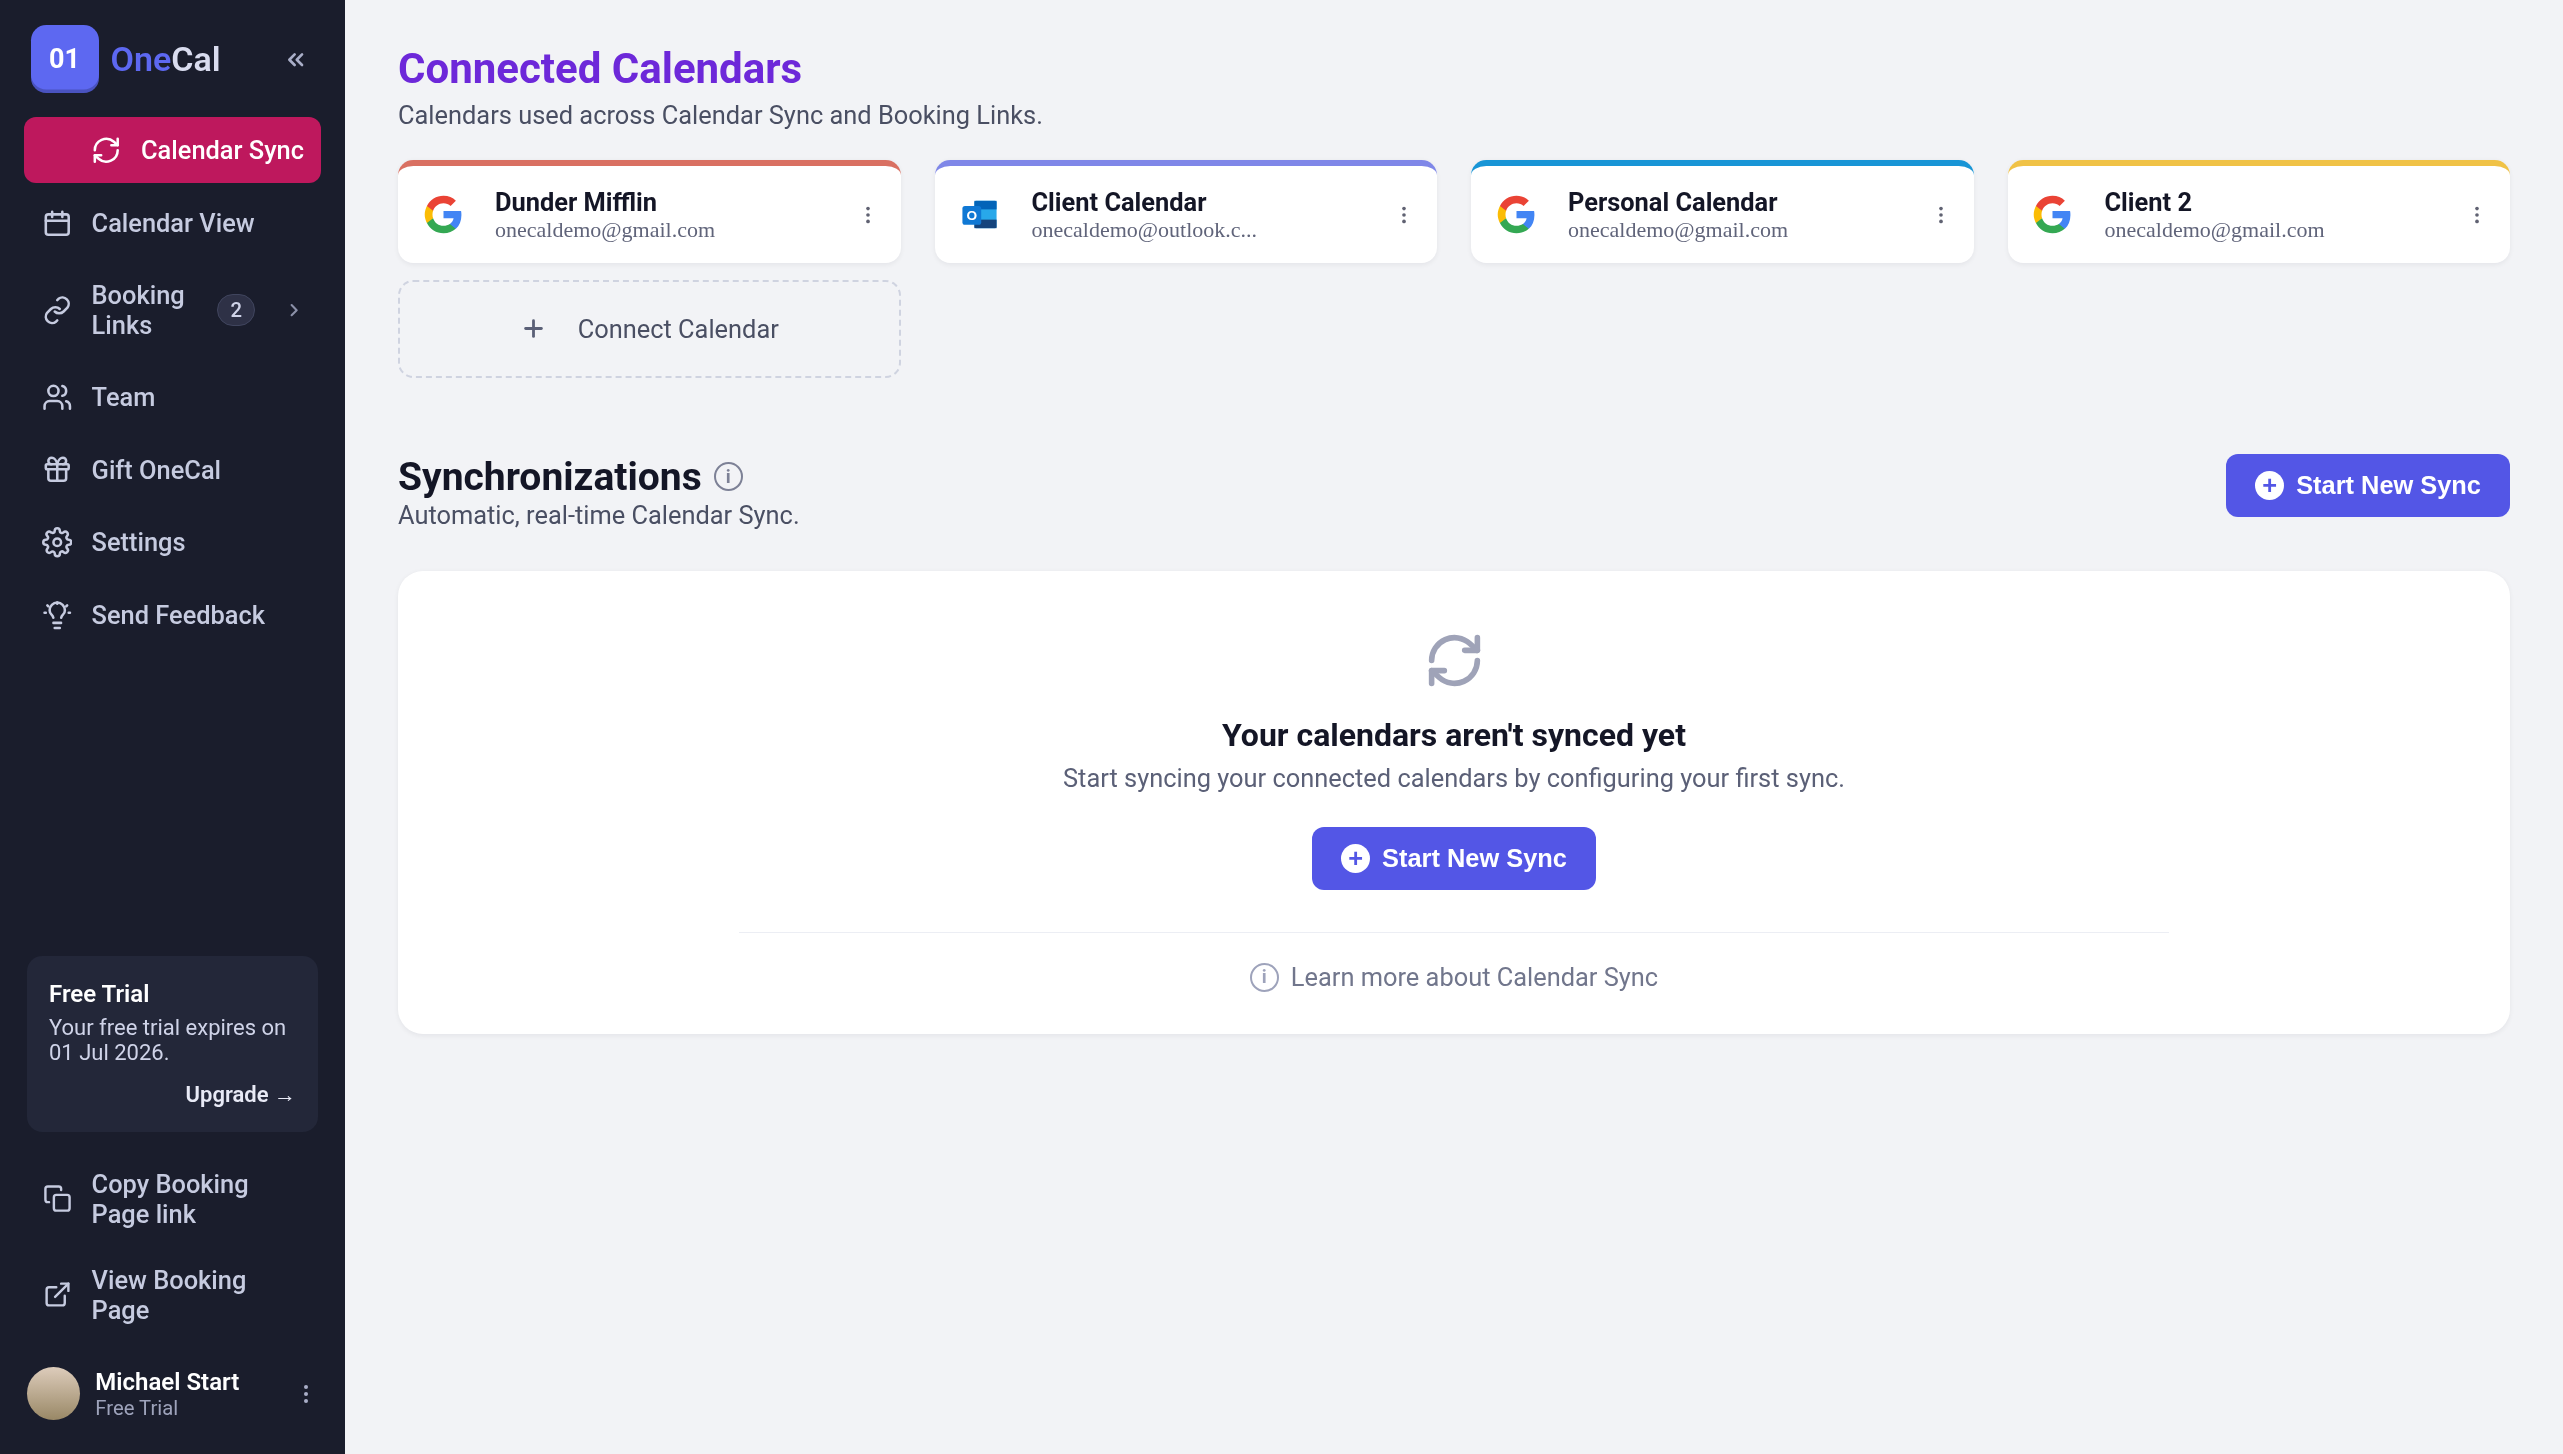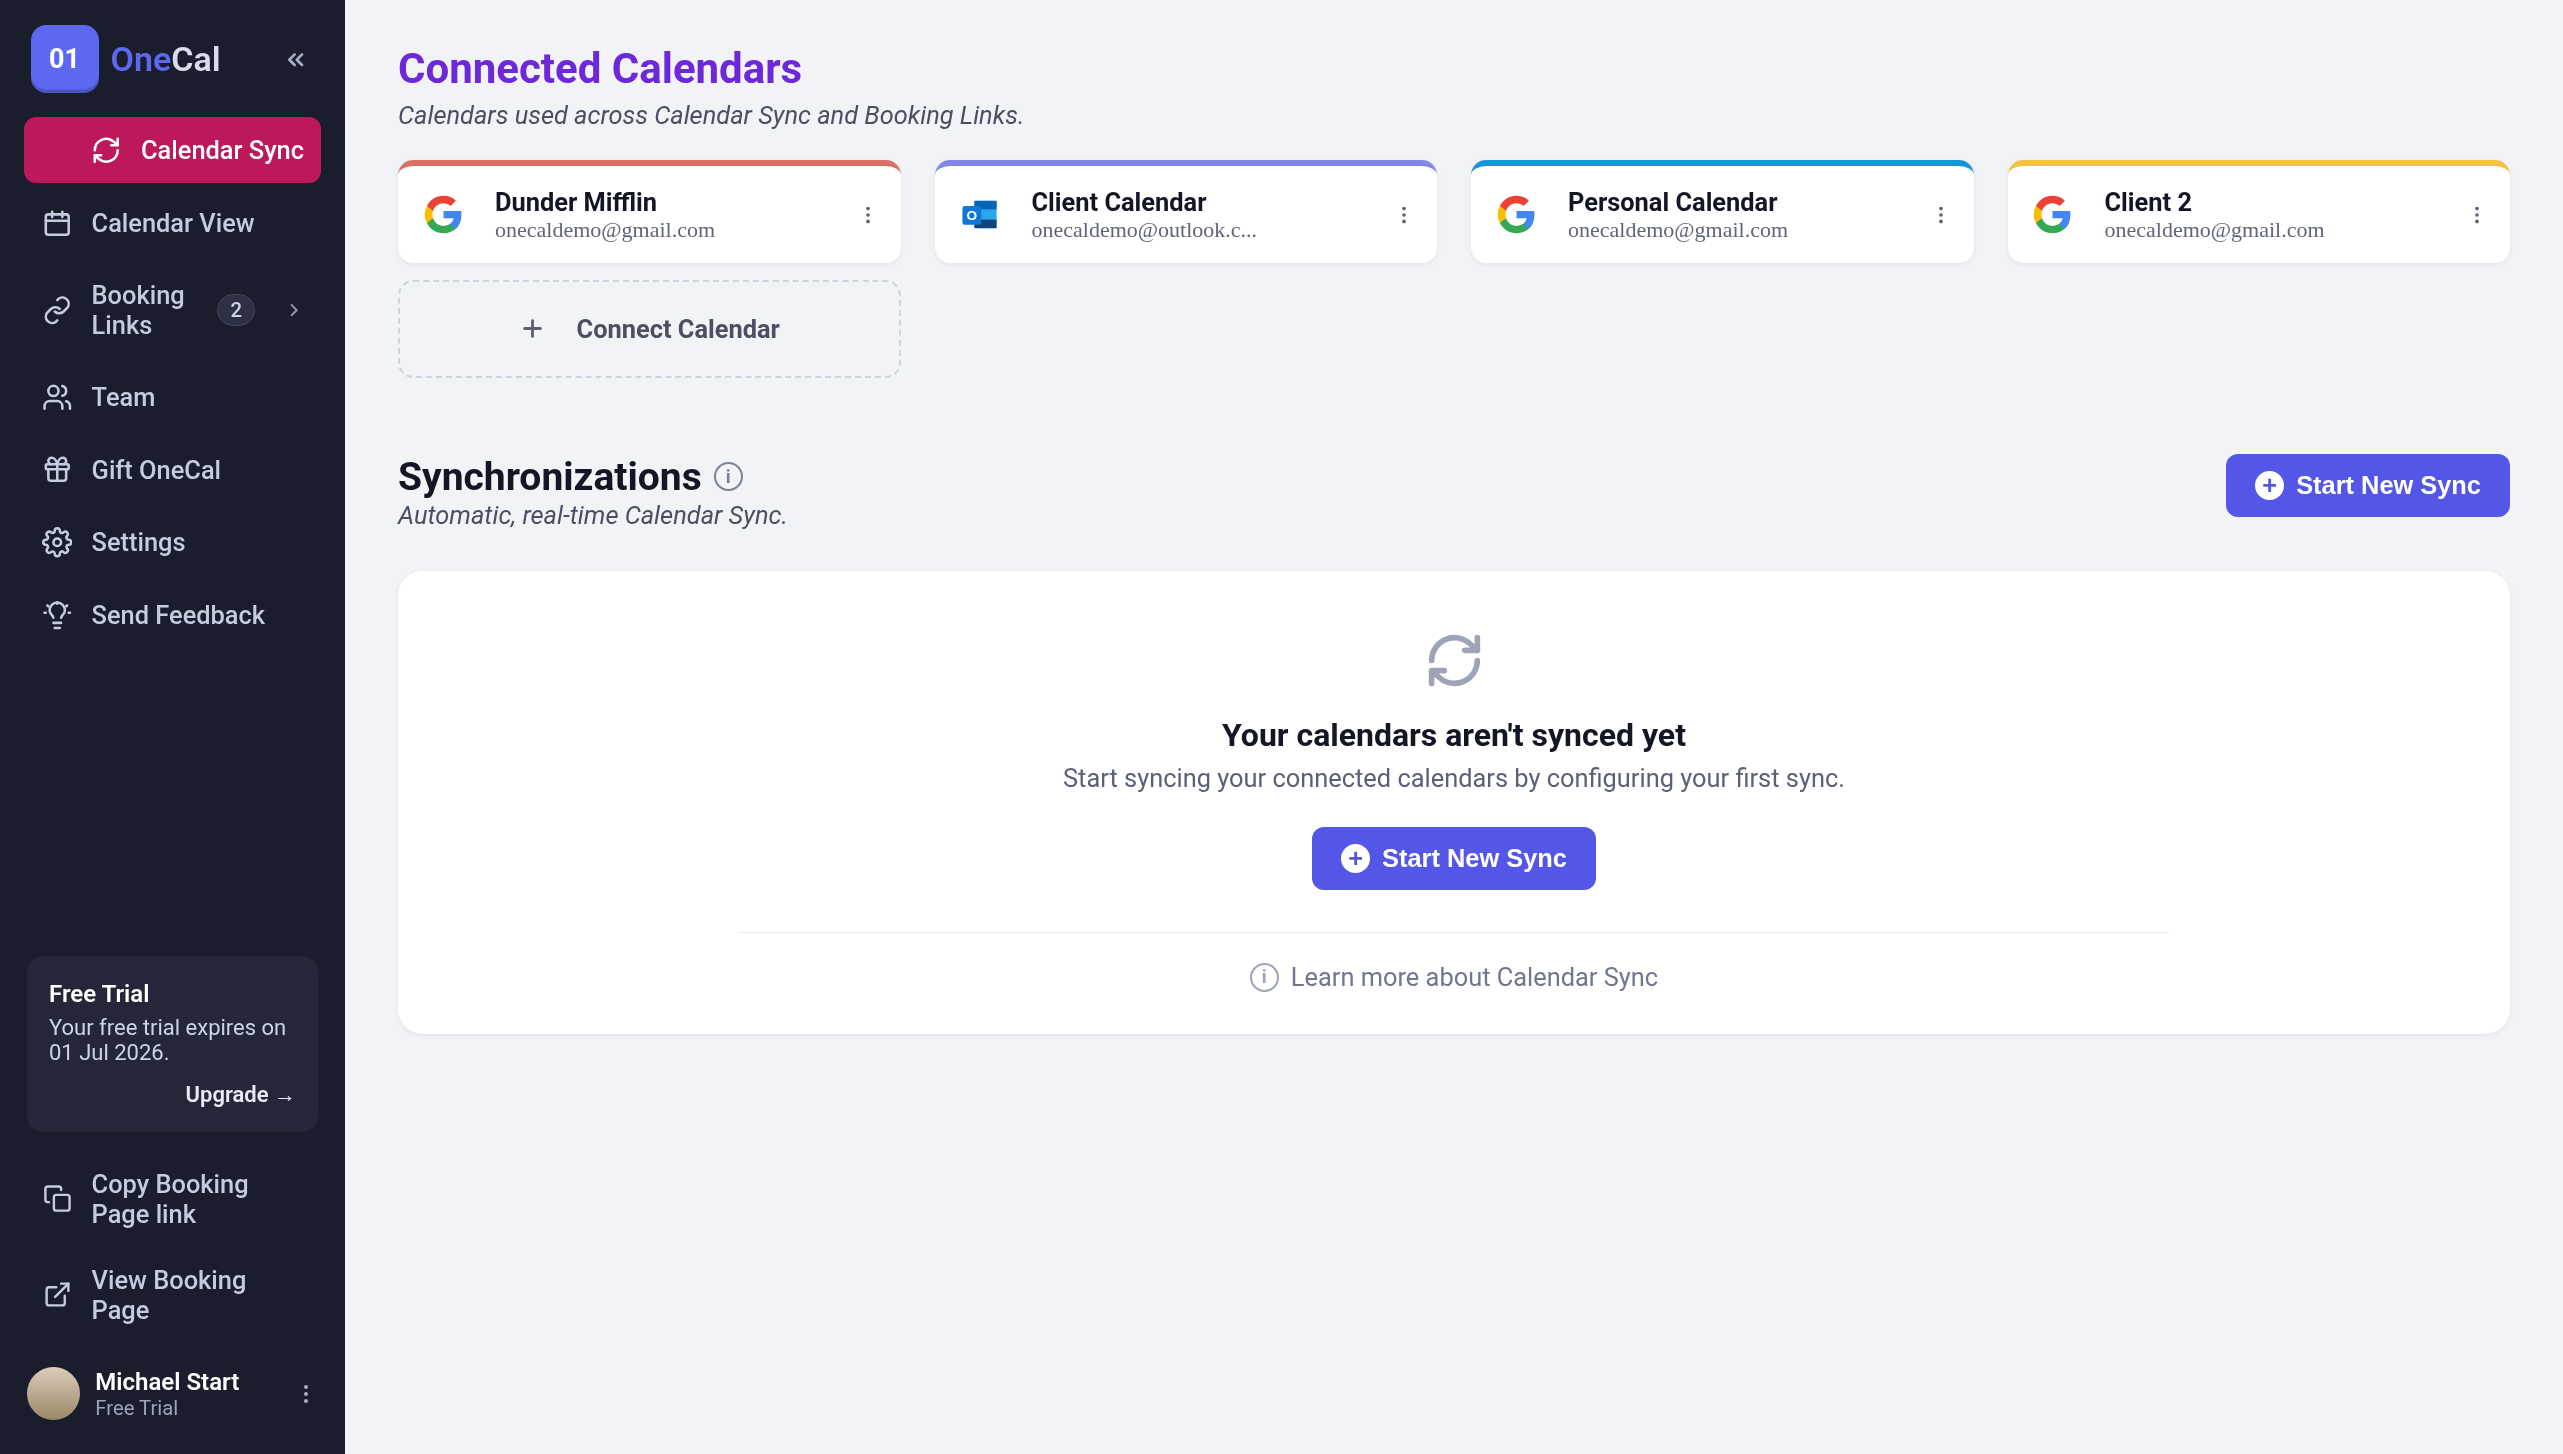--- a/index.html
+++ b/index.html
@@ -74,34 +74,34 @@
 .trial-card .upgrade{display:block;text-align:right;margin-top:17px;color:#e8eaf6;font-weight:600;font-size:22px;cursor:pointer;}
 .bottom-links { padding: 0 24px; display:flex;flex-direction:column;gap:1.7px; margin-bottom:8.5px;}
 .user-row { display:flex;align-items:center;gap:15.3px;padding: 17px 27px 8.5px 27px;}
 .avatar{width:53px;height:53px;border-radius:50%;background:linear-gradient(#dcb,#986);flex-shrink:0;background-size:cover;}
 .user-text .name{color:#fff;font-weight:600;font-size:24px;}
 .user-text .plan{color:#9ea3bb;font-size:20.3px;}
 .user-row .more{margin-left:auto;color:#a9aec8;cursor:pointer;}
 
 .main { flex:1; padding: 44px 53px; overflow:auto;}
 .section-title { font-size:42px;font-weight:700;color:#6d28d9;margin-bottom:6.8px;}
-.section-sub { font-size:25.4px;color:#4a4f63;margin-bottom:30.5px;font-style:italic;}
+.section-sub { font-size:25.4px;color:#4a4f63;margin-bottom:30.5px;}
 .cal-grid { display:grid; grid-template-columns: repeat(4, 1fr); gap:34px; margin-bottom:17px;}
 .cal-card {
   background:#fff;border-radius:15.3px;padding:20.3px 22px;border-top:6.8px solid var(--accent,#777);
   box-shadow:0 1.7px 5.1px rgba(20,22,40,0.06);
   display:flex;align-items:center;gap:29px;
 }
 .cal-card .provider{width:46px;height:46px;display:flex;align-items:center;justify-content:center;}
 .cal-card .txt .name{font-size:25.4px;font-weight:700;color:#141626;}
 .cal-card .txt .mail{font-size:22px;color:#60647a;max-width:280px;overflow:hidden;text-overflow:ellipsis;white-space:nowrap;font-family:Liberation Serif, serif;}
 .cal-card .more{margin-left:auto;color:#606272;cursor:pointer;}
 .connect-card{
   border:2.5px dashed #cfd3e0;background:transparent;border-radius:15.3px;height:98px;
-  display:flex;align-items:center;justify-content:center;gap:31px;color:#4a4f63;font-size:25.4px;font-weight:700;cursor:pointer;
+  display:flex;align-items:center;justify-content:center;gap:31px;color:#4a4f63;font-size:25.4px;font-weight:400;cursor:pointer;
   width: calc((100% - 102px)/4);
   margin-top:17px;
 }
 .sync-header{display:flex;align-items:flex-start;justify-content:space-between;margin-top:76px;}
 .sync-title-row{display:flex;align-items:center;gap:12px;}
 .sync-title{font-size:39px;font-weight:700;color:#141626;}
 .info-icon{width:29px;height:29px;border:2.5px solid #7d8196;border-radius:50%;display:flex;align-items:center;justify-content:center;color:#7d8196;font-size:18.6px;font-weight:700;}
 .btn-primary{
   background:#5356e6;color:#fff;border:none;border-radius:12px;padding:17px 29px;font-size:25.4px;font-weight:600;display:flex;align-items:center;gap:12px;cursor:pointer;
 }

